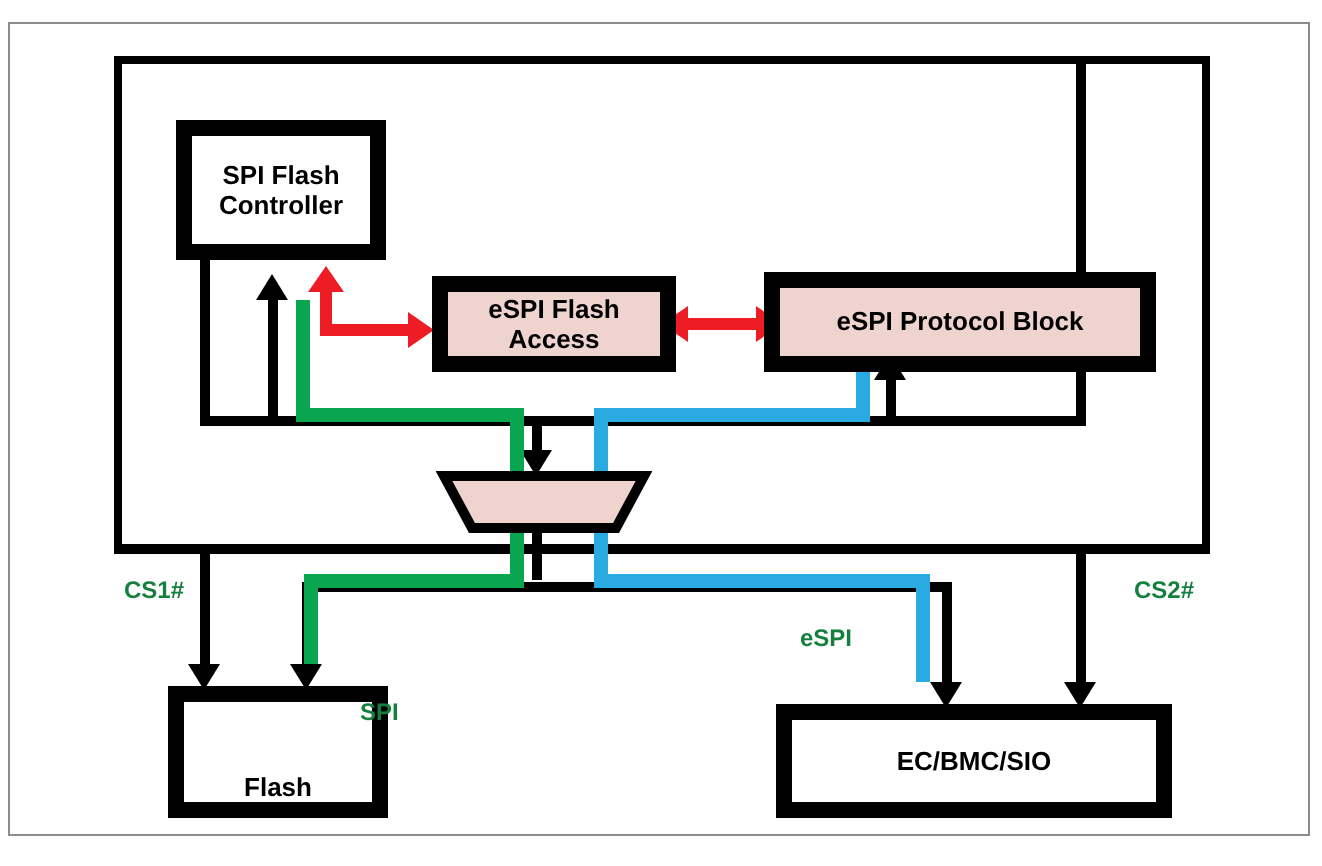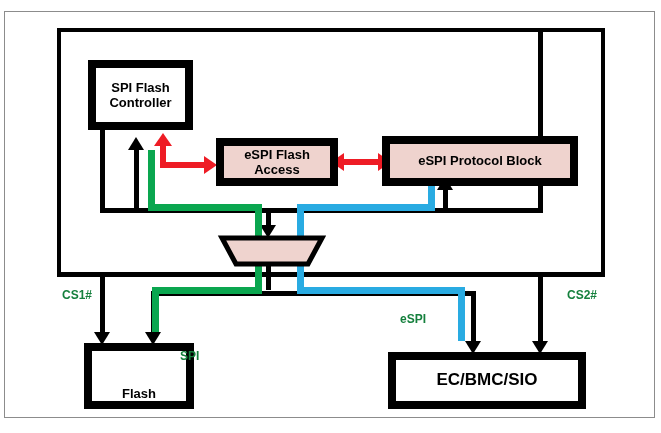--- a/index.html
+++ b/index.html
@@ -199,21 +199,21 @@
     <div>
       <div>eSPI Flash</div>
       <div>Access</div>
     </div>
   </div>
 
   <div class="box" style="left:84px; top:343px; width:110px; height:66px; font-size:13px; align-items:flex-end; padding-top:14px;">
     <div>Flash</div>
   </div>
 
-  <div class="box" style="left:388px; top:352px; width:198px; height:57px; font-size:17px;text-align:right;">
+  <div class="box" style="left:388px; top:352px; width:198px; height:57px; font-size:13px;text-align:right;">
     <div>EC/BMC/SIO</div>
   </div>
 
   <div class="label" style="left:62px; top:289px; font-size:12px;">CS1#</div>
   <div class="label" style="left:180px; top:310px; font-size:12px;margin-top:40px;">SPI</div>
   <div class="label" style="left:400px; top:313px; font-size:12px;">eSPI</div>
   <div class="label" style="left:567px; top:289px; font-size:12px;">CS2#</div>
 
 </div>
 

